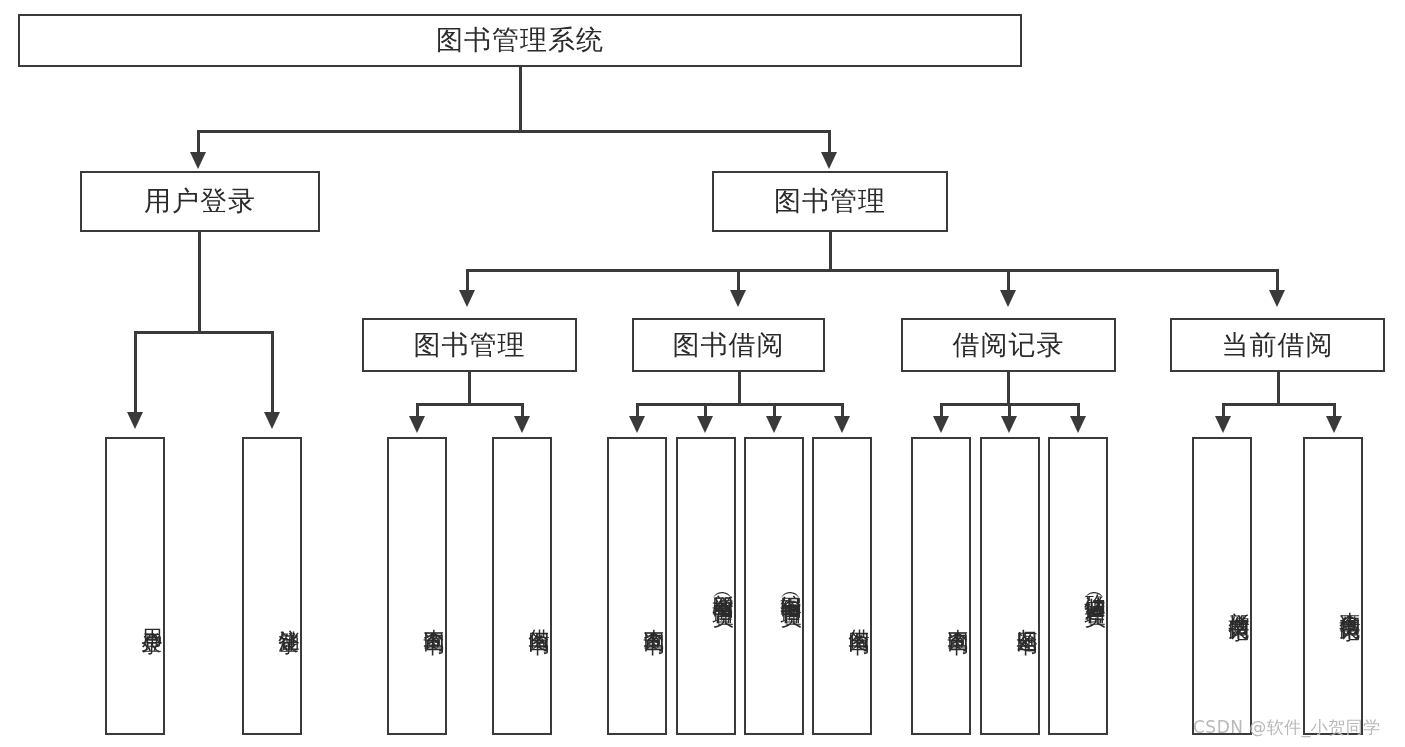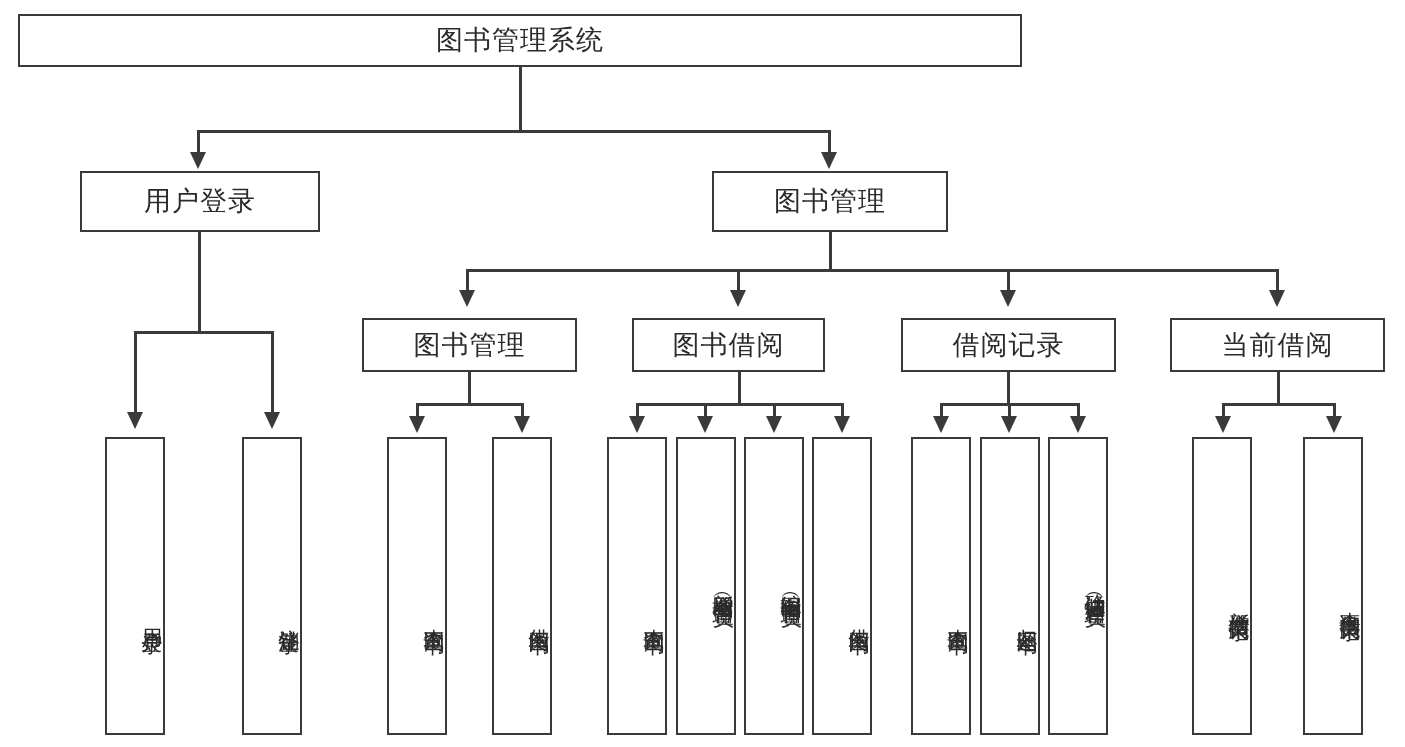--- a/index.html
+++ b/index.html
@@ -154,14 +154,15 @@
   <div class="node vert topalign" style="left:744px; top:437px; width:60px; height:298px; padding-top:8px;">编辑图书（管理员）</div>
   <div class="node vert" style="left:812px; top:437px; width:60px; height:298px; padding-top:68px;">借阅图书</div>
 
   <div class="node vert" style="left:911px; top:437px; width:60px; height:298px; padding-top:68px;">查询图书</div>
   <div class="node vert" style="left:980px; top:437px; width:60px; height:298px; padding-top:68px;">归还图书</div>
   <div class="node vert topalign" style="left:1048px; top:437px; width:60px; height:298px; padding-top:8px;">确认归还（管理员）</div>
 
   <div class="node vert" style="left:1192px; top:437px; width:60px; height:298px; padding-top:38px;">新增借阅记录</div>
   <div class="node vert" style="left:1303px; top:437px; width:60px; height:298px; padding-top:38px;">查询借阅记录</div>
 
+  <div class="watermark" style="left:1193px; top:716px;">CSDN @软件_小贺同学</div>
 
 </div>
 
 </body></html>

